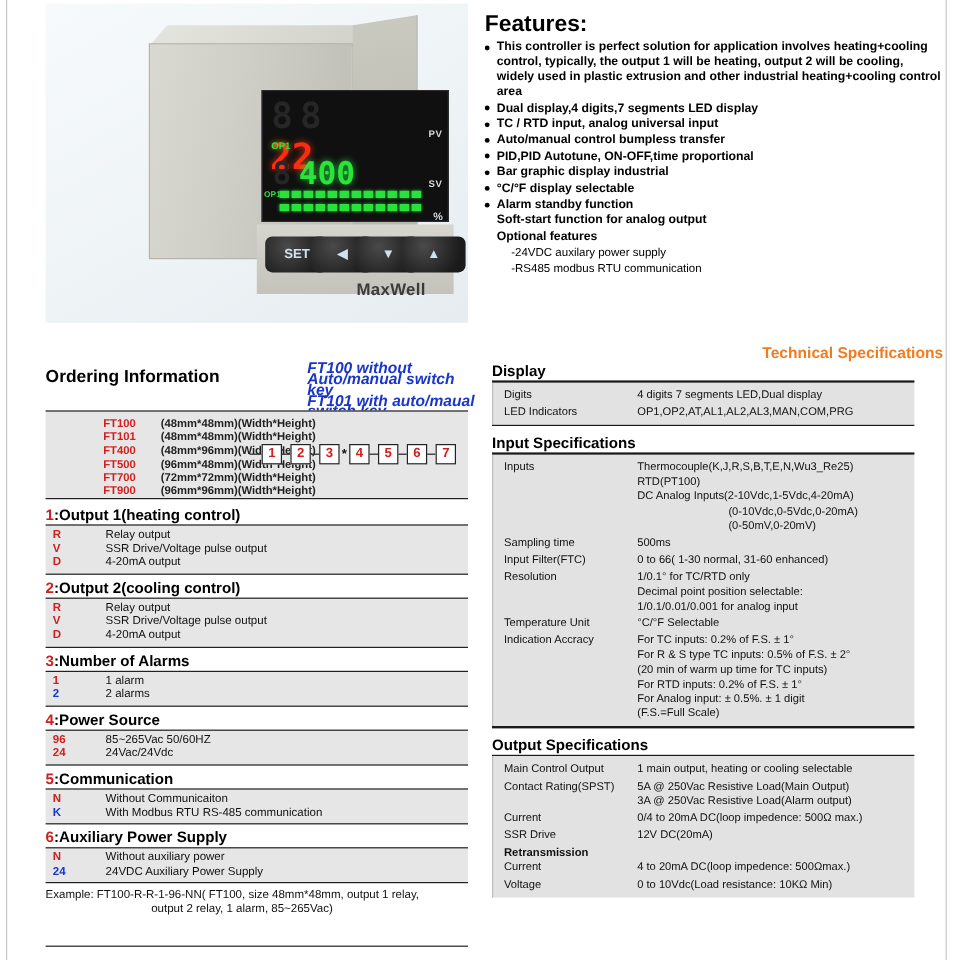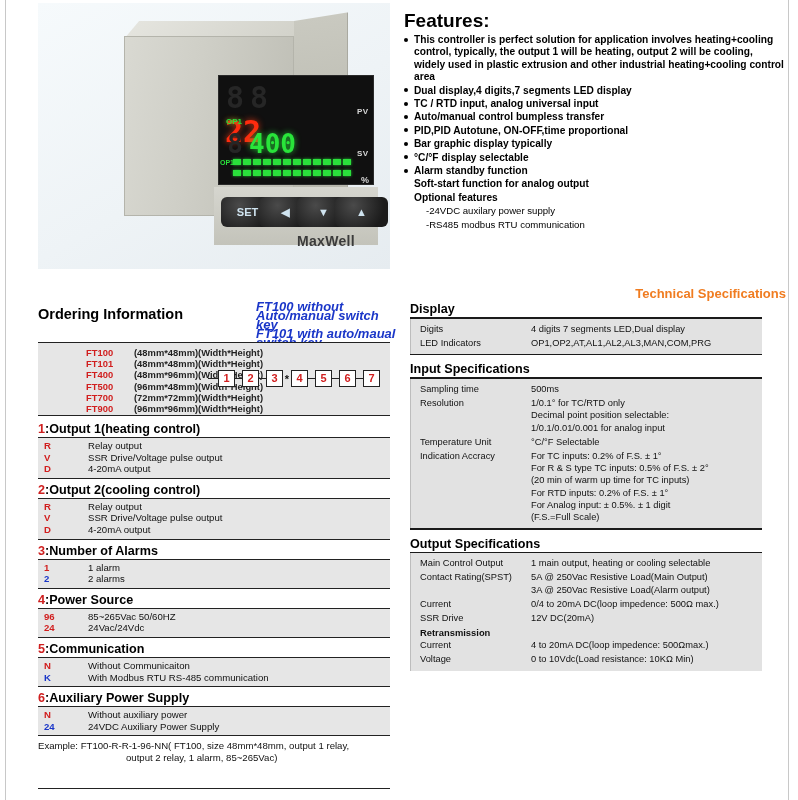--- a/index.html
+++ b/index.html
@@ -256,21 +256,21 @@
       </div>
     </div>
 
     <div id="features">
       <h1>Features:</h1>
       <div class="feat"><span class="bul"></span><span>This controller is perfect solution for application involves heating+cooling control, typically, the output 1 will be heating, output 2 will be cooling, widely used in plastic extrusion and other industrial heating+cooling control area</span></div>
       <div class="feat"><span class="bul"></span><span>Dual display,4 digits,7 segments LED display</span></div>
       <div class="feat"><span class="bul"></span><span>TC / RTD input, analog universal input</span></div>
       <div class="feat"><span class="bul"></span><span>Auto/manual control bumpless transfer</span></div>
       <div class="feat"><span class="bul"></span><span>PID,PID Autotune, ON-OFF,time proportional</span></div>
-      <div class="feat"><span class="bul"></span><span>Bar graphic display typically</span></div>
+      <div class="feat"><span class="bul"></span><span>Bar graphic display industrial</span></div>
       <div class="feat"><span class="bul"></span><span>°C/°F display selectable</span></div>
       <div class="feat"><span class="bul"></span><span>Alarm standby function</span></div>
       <div class="feat nobul">Soft-start function for analog output</div>
       <div class="feat nobul">Optional features</div>
       <div class="feat sub">-24VDC auxilary power supply</div>
       <div class="feat sub">-RS485 modbus RTU communication</div>
     </div>
   </div>
 
   <div id="tech-title">Technical Specifications</div>
@@ -426,24 +426,38 @@
           </div>
       </div>
       <div class="endrule"></div>
     </div>
 
     <div class="spec">
       <h2 class="sec">Input Specifications</h2>
       <div class="hr"></div>
       <div class="body">
 
+        <div class="srow">
+          <span class="k">Inputs</span>
+          <span class="v">
+            <span>Thermocouple(K,J,R,S,B,T,E,N,Wu3_Re25)</span>
+            <span style="display:block">RTD(PT100)</span>
+            <span style="display:block">DC Analog Inputs(2-10Vdc,1-5Vdc,4-20mA)</span>
+            <span class="ind">(0-10Vdc,0-5Vdc,0-20mA)</span>
+            <span class="ind">(0-50mV,0-20mV)</span>
+          </span>
+        </div>
 
         <div class="srow">
             <span class="k">Sampling time</span>
             <span class="v">500ms</span>
+          </div>
+        <div class="srow">
+            <span class="k">Input Filter(FTC)</span>
+            <span class="v">0 to 66( 1-30 normal,  31-60 enhanced)</span>
           </div>
 
         <div class="srow">
           <span class="k">Resolution</span>
           <span class="v">
             <span>1/0.1° for TC/RTD only</span>
             <span style="display:block">Decimal point position selectable:</span>
             <span style="display:block">1/0.1/0.01/0.001 for analog input</span>
           </span>
         </div>

